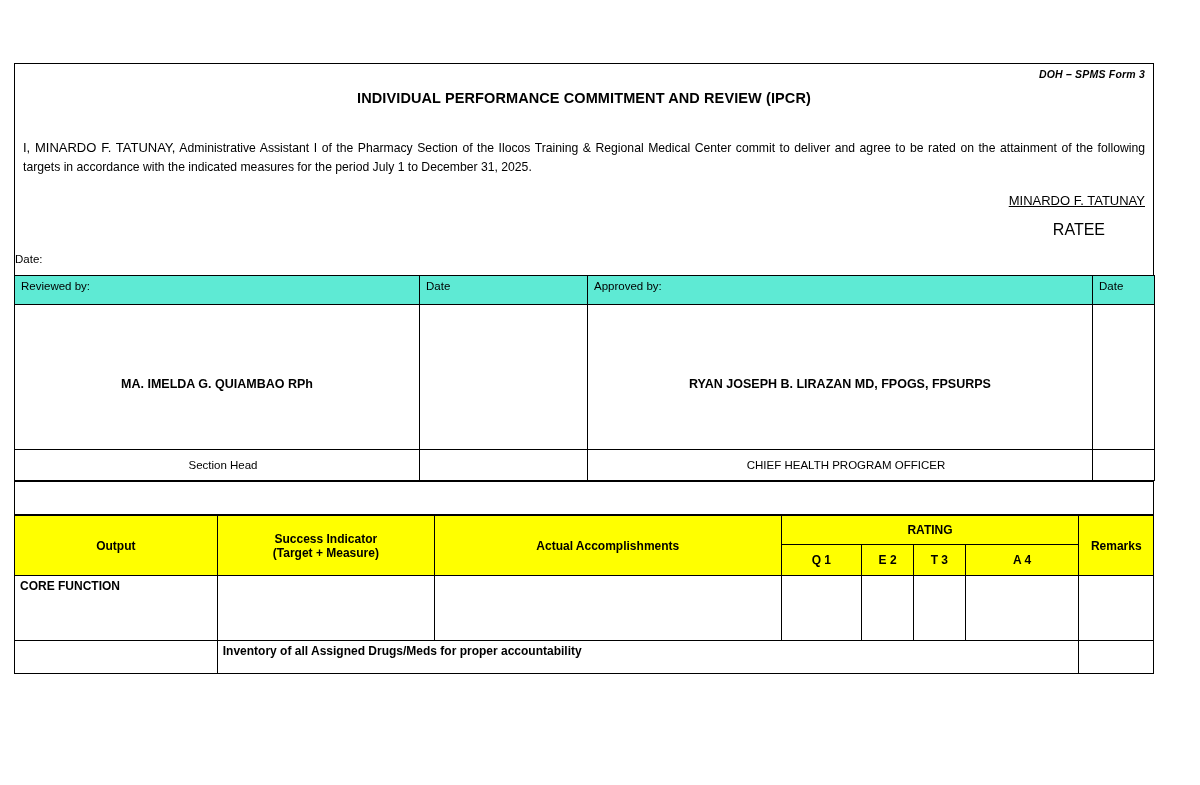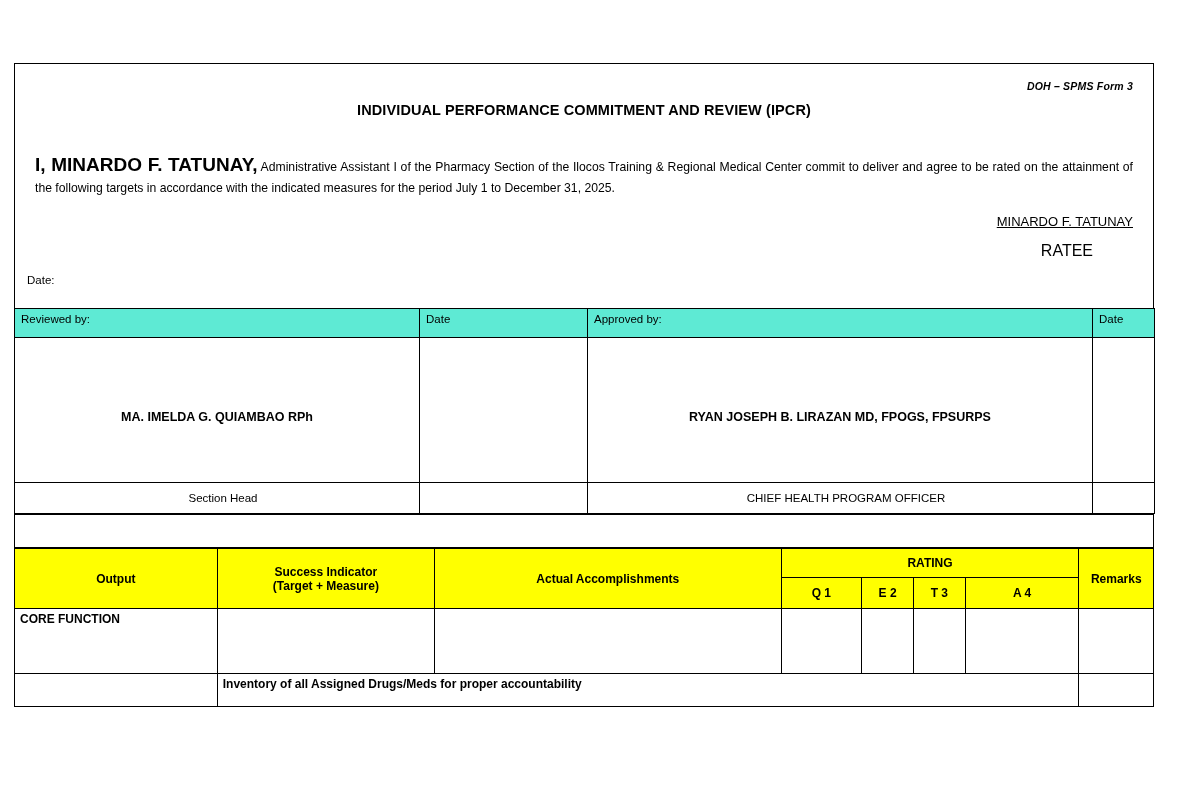--- a/index.html
+++ b/index.html
@@ -20,21 +20,21 @@
     position: absolute;
     left: 14px;
     top: 63px;
     width: 1140px;
   }
 
   
   .header-box {
     border: 1px solid #000;
     border-bottom: none;
-    padding: 12px;
+    padding: 0;
   }
   .form-code {
     text-align: right;
     font-size: 10.5px;
     font-weight: bold;
     font-style: italic;
     padding: 4px 8px 0 0;
     letter-spacing: 0.2px;
   }
   .doc-title {
@@ -44,22 +44,22 @@
     padding: 10px 0 4px 0;
     letter-spacing: 0.1px;
   }
   .commit-para {
     font-size: 12.2px;
     line-height: 1.55;
     text-align: justify;
     padding: 28px 8px 0 8px;
   }
   .commit-para .lead {
-    font-weight: bold;
-    font-size: 19px;
+    font-weight: normal;
+    font-size: 13px;
   }
   .signature-line {
     text-align: right;
     padding: 14px 8px 0 0;
   }
   .ratee-name {
     font-size: 13px;
     font-weight: normal;
     text-decoration: underline;
   }

